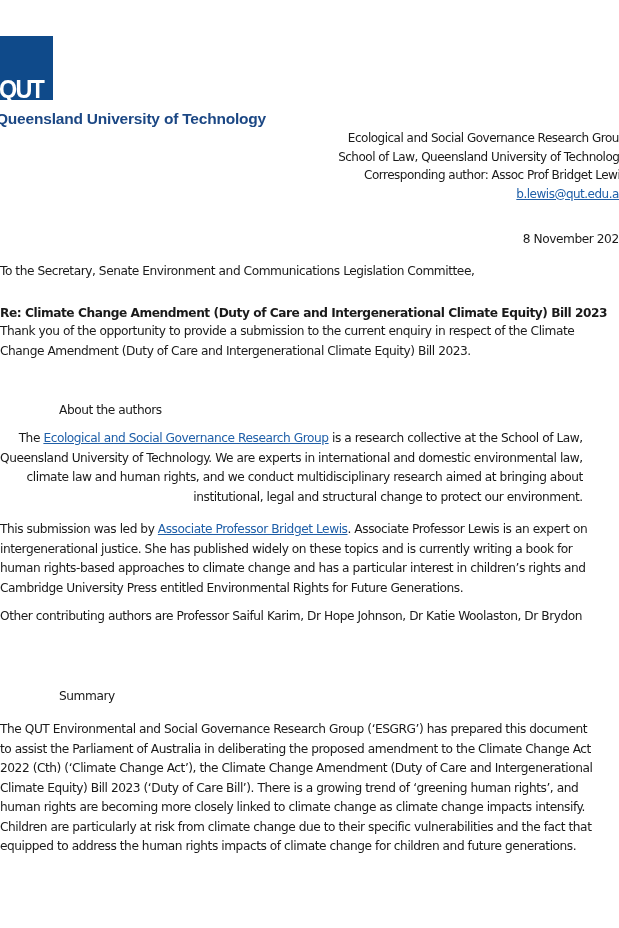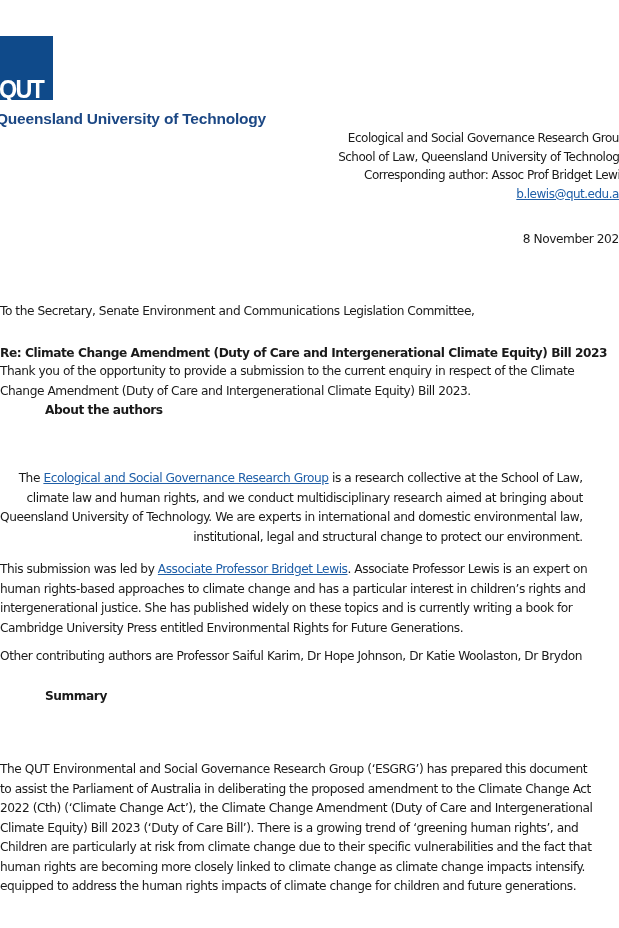--- a/index.html
+++ b/index.html
@@ -77,28 +77,27 @@
   .date {
     position: absolute;
     top: 232px;
     right: 7px;
     white-space: nowrap;
   }
   .block {
     position: absolute;
     left: 7px;
     line-height: 19.5px;
-    margin-top: 40px;
   }
   .bold { font-weight: bold; }
   .italic { }
   .heading {
     position: absolute;
-    left: 7px;
-    font-weight: bold;
+    left: 21px;
+    font-weight: normal;
     padding-left: 45px;
   }
   p.line {
     margin: 0;
     white-space: nowrap;
   }
 </style>
 </head>
 <body>
 
@@ -124,41 +123,41 @@
 
   <div class="block doc-text" style="top:322px;">
     <p class="line">Thank you of the opportunity to provide a submission to the current enquiry in respect of the Climate</p>
     <p class="line">Change Amendment (Duty of Care and Intergenerational Climate Equity) Bill 2023.</p>
   </div>
 
   <div class="heading doc-text" style="top:403px;">About the authors</div>
 
   <div class="block doc-text" style="top:429px;text-align:right;">
     <p class="line"><span>The </span><a class="link">Ecological and Social Governance Research Group</a><span> is a research collective at the School of Law,</span></p>
+    <p class="line">Queensland University of Technology.  We are experts in international and domestic environmental law,</p>
     <p class="line">climate law and human rights, and we conduct multidisciplinary research aimed at bringing about</p>
-    <p class="line">Queensland University of Technology.  We are experts in international and domestic environmental law,</p>
     <p class="line">institutional, legal and structural change to protect our environment.</p>
   </div>
 
   <div class="block doc-text" style="top:520px;">
     <p class="line"><span>This submission was led by </span><a class="link">Associate Professor Bridget Lewis</a><span>.  Associate Professor Lewis is an expert on</span></p>
+    <p class="line">intergenerational justice. She has published widely on these topics and is currently writing a book for</p>
     <p class="line">human rights-based approaches to climate change and has a particular interest in children’s rights and</p>
-    <p class="line">intergenerational justice. She has published widely on these topics and is currently writing a book for</p>
     <p class="line"><span>Cambridge University Press entitled </span><span class="italic">Environmental Rights for Future Generations.</span></p>
   </div>
 
   <div class="block doc-text" style="top:607px;">
     <p class="line">Other contributing authors are Professor Saiful Karim, Dr Hope Johnson, Dr Katie Woolaston, Dr Brydon</p>
   </div>
 
   <div class="heading doc-text" style="top:689px;">Summary</div>
 
   <div class="block doc-text" style="top:720px;">
     <p class="line">The QUT Environmental and Social Governance Research Group (‘ESGRG’) has prepared this document</p>
     <p class="line"><span>to assist the Parliament of Australia in deliberating the proposed amendment to the </span><span class="italic">Climate Change Act</span></p>
     <p class="line"><span class="italic">2022</span><span> (Cth) (‘</span><span class="italic">Climate Change Act</span><span>’), the </span><span class="italic">Climate Change Amendment (Duty of Care and Intergenerational</span></p>
     <p class="line"><span class="italic">Climate Equity) Bill 2023</span><span> (‘</span><span class="italic">Duty of Care Bill</span><span>’). There is a growing trend of ‘greening human rights’, and</span></p>
+    <p class="line">human rights are becoming more closely linked to climate change as climate change impacts intensify.</p>
     <p class="line">Children are particularly at risk from climate change due to their specific vulnerabilities and the fact that</p>
-    <p class="line">human rights are becoming more closely linked to climate change as climate change impacts intensify.</p>
     <p class="line">equipped to address the human rights impacts of climate change for children and future generations.</p>
   </div>
 
 </div>
 
 </body></html>

